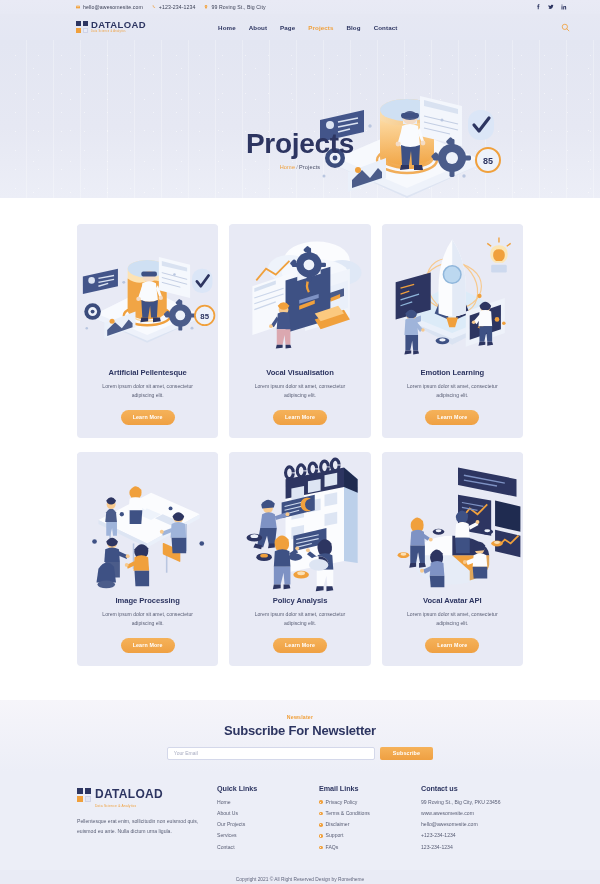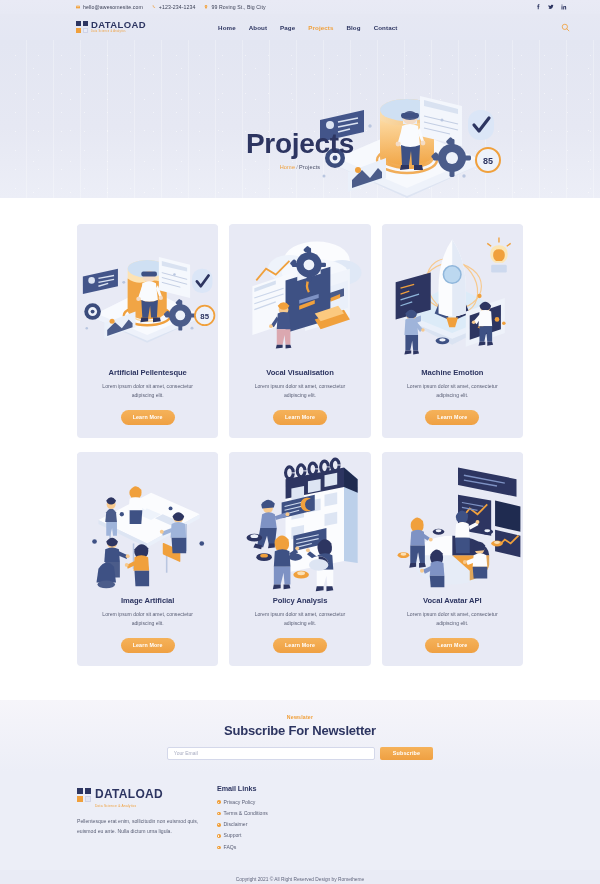--- a/index.html
+++ b/index.html
@@ -534,21 +534,21 @@
               <path d="M108 119 l5 0 1 3 -6 1z" fill="#2d3561"></path>
             </g>
             <g fill="#f0a03c">
                 <circle cx="118" cy="96" r="2.4"></circle>
                 <circle cx="125" cy="100" r="1.8"></circle>
               </g>
             <ellipse cx="62" cy="118" rx="7" ry="3.4" fill="#3e5184"></ellipse>
             <ellipse cx="62" cy="117" rx="3.2" ry="1.6" fill="#eef2fa"></ellipse>
           </svg>
         </div>
-        <div class="card-title">Machine Emotion</div>
+        <div class="card-title">Emotion Learning</div>
         <div class="card-desc">Lorem ipsum dolor sit amet, consectetur adipiscing elit.</div>
         <button class="btn-learn">Learn More</button>
       </div>
 
       <div class="card">
         <div class="card-art">
           <svg viewBox="0 0 145 143">
             <rect width="145" height="143" fill="#e8eaf5"></rect>
             <polygon points="76,40 126,62 72,92 22,68" fill="#fbfcfe"></polygon>
             <polygon points="22,68 22,72 72,96 72,92" fill="#dde5f3"></polygon>
@@ -605,21 +605,21 @@
             <g>
               <path d="M22 118 q8 -12 16 -2 l2 16 -20 0z" fill="#3e5184"></path>
               <ellipse cx="30" cy="134" rx="9" ry="4" fill="#4b5c8a"></ellipse>
             </g>
             <g fill="#3e5184">
                 <circle cx="18" cy="90" r="2.4"></circle>
                 <circle cx="128" cy="92" r="2.4"></circle>
               </g>
           </svg>
         </div>
-        <div class="card-title">Image Artificial</div>
+        <div class="card-title">Image Processing</div>
         <div class="card-desc">Lorem ipsum dolor sit amet, consectetur adipiscing elit.</div>
         <button class="btn-learn">Learn More</button>
       </div>
 
       <div class="card">
         <div class="card-art">
           <svg viewBox="0 0 145 143">
             <rect width="145" height="143" fill="#e8eaf5"></rect>
             <polygon points="58,26 118,14 118,110 58,122" fill="#fbfcfe"></polygon>
             <polygon points="58,26 118,14 118,34 58,46" fill="#2d3561"></polygon>
@@ -805,20 +805,30 @@
               <i class="fbm d"></i>
           </span>
           <span>
             <span class="fbrand-name">DATALOAD</span>
             <span class="fbrand-tag" style="display:block">Data Science &amp; Analytics</span>
           </span>
         </div>
         <div class="fabout">Pellentesque erat enim, sollicitudin non euismod quis, euismod eu ante. Nulla dictum urna ligula.</div>
       </div>
 
+      <div class="fcol">
+        <div class="fcol-title">Quick Links</div>
+        <ul class="flist">
+          <li>Home</li>
+          <li>About Us</li>
+          <li>Our Projects</li>
+          <li>Services</li>
+          <li>Contact</li>
+        </ul>
+      </div>
 
       <div class="fcol">
         <div class="fcol-title">Email Links</div>
         <ul class="flist">
           <li>
               <span class="bullet">
                 <i></i>
               </span>
               <span>Privacy Policy</span>
             </li>
@@ -842,18 +852,28 @@
             </li>
           <li>
               <span class="bullet">
                 <i></i>
               </span>
               <span>FAQs</span>
             </li>
         </ul>
       </div>
 
+      <div class="fcol contact">
+        <div class="fcol-title">Contact us</div>
+        <ul class="flist">
+          <li>99 Roving St., Big City, PKU 23456</li>
+          <li>www.awesomesite.com</li>
+          <li>hello@awesomesite.com</li>
+          <li>+123-234-1234</li>
+          <li>123-234-1234</li>
+        </ul>
+      </div>
     </div>
 
     <div class="copyright">Copyright 2021 © All Right Reserved Design by Rometheme</div>
   </div>
 
 </div>
 
 </body></html>

